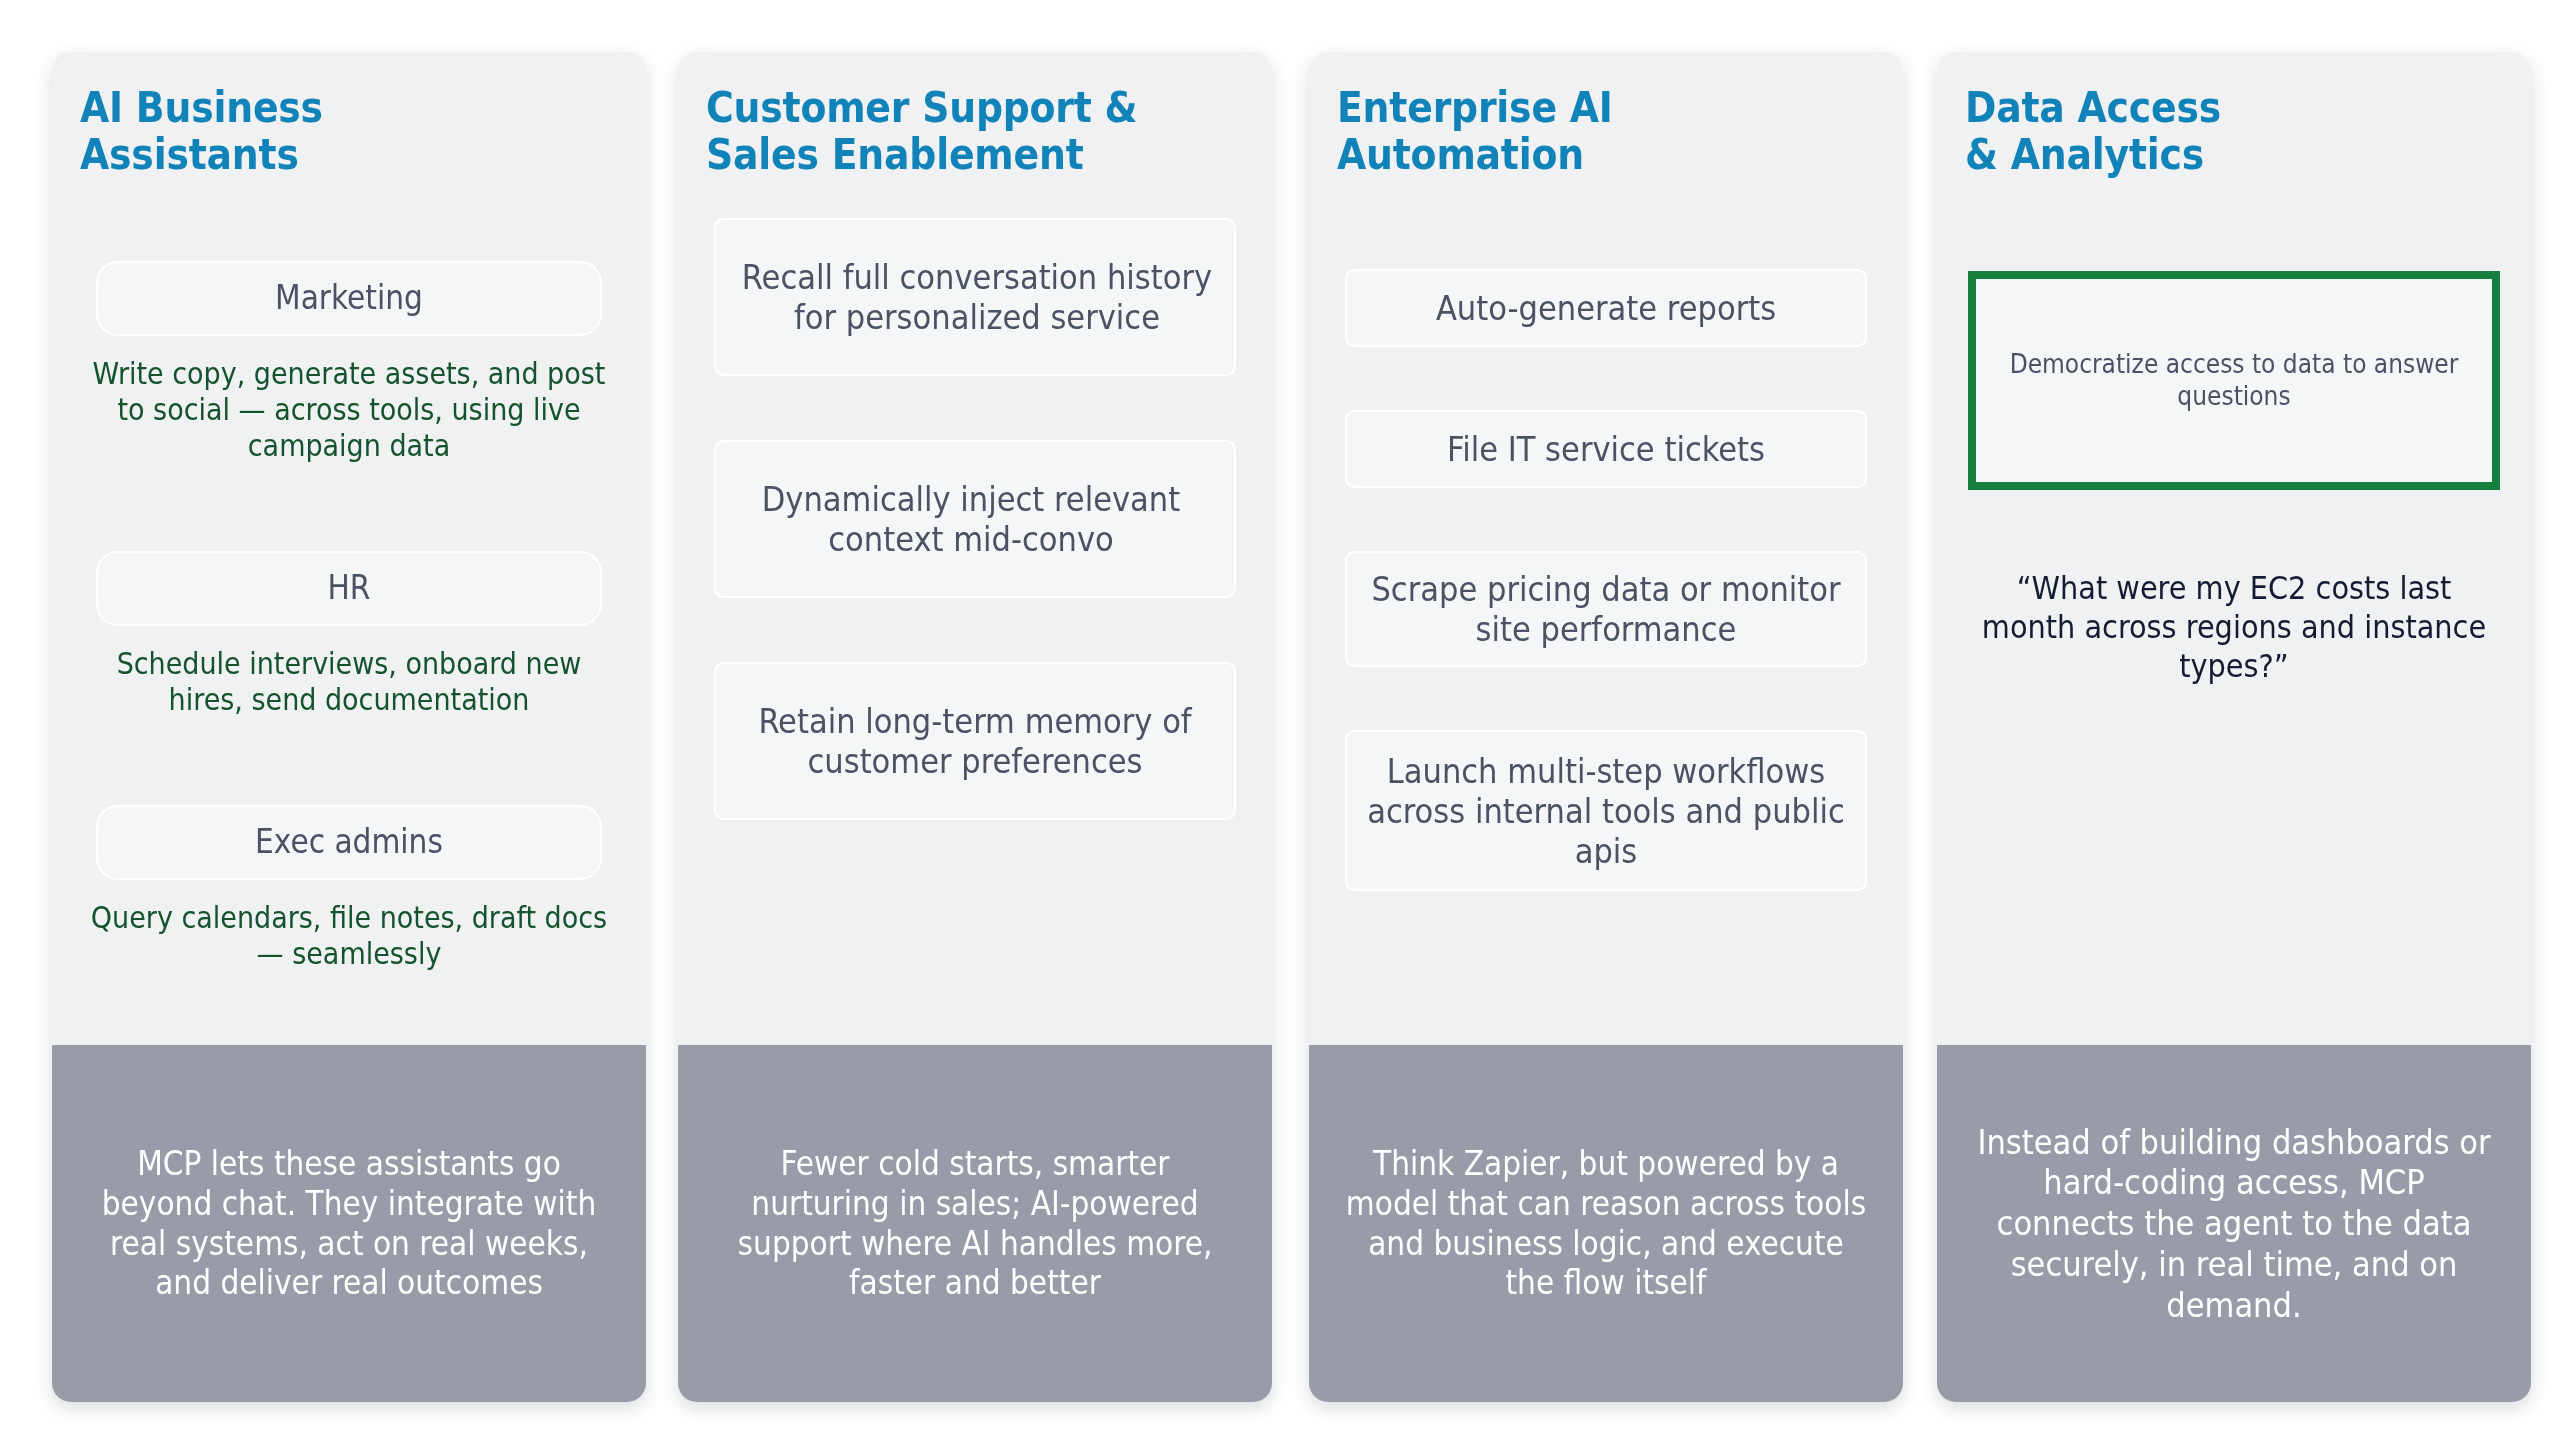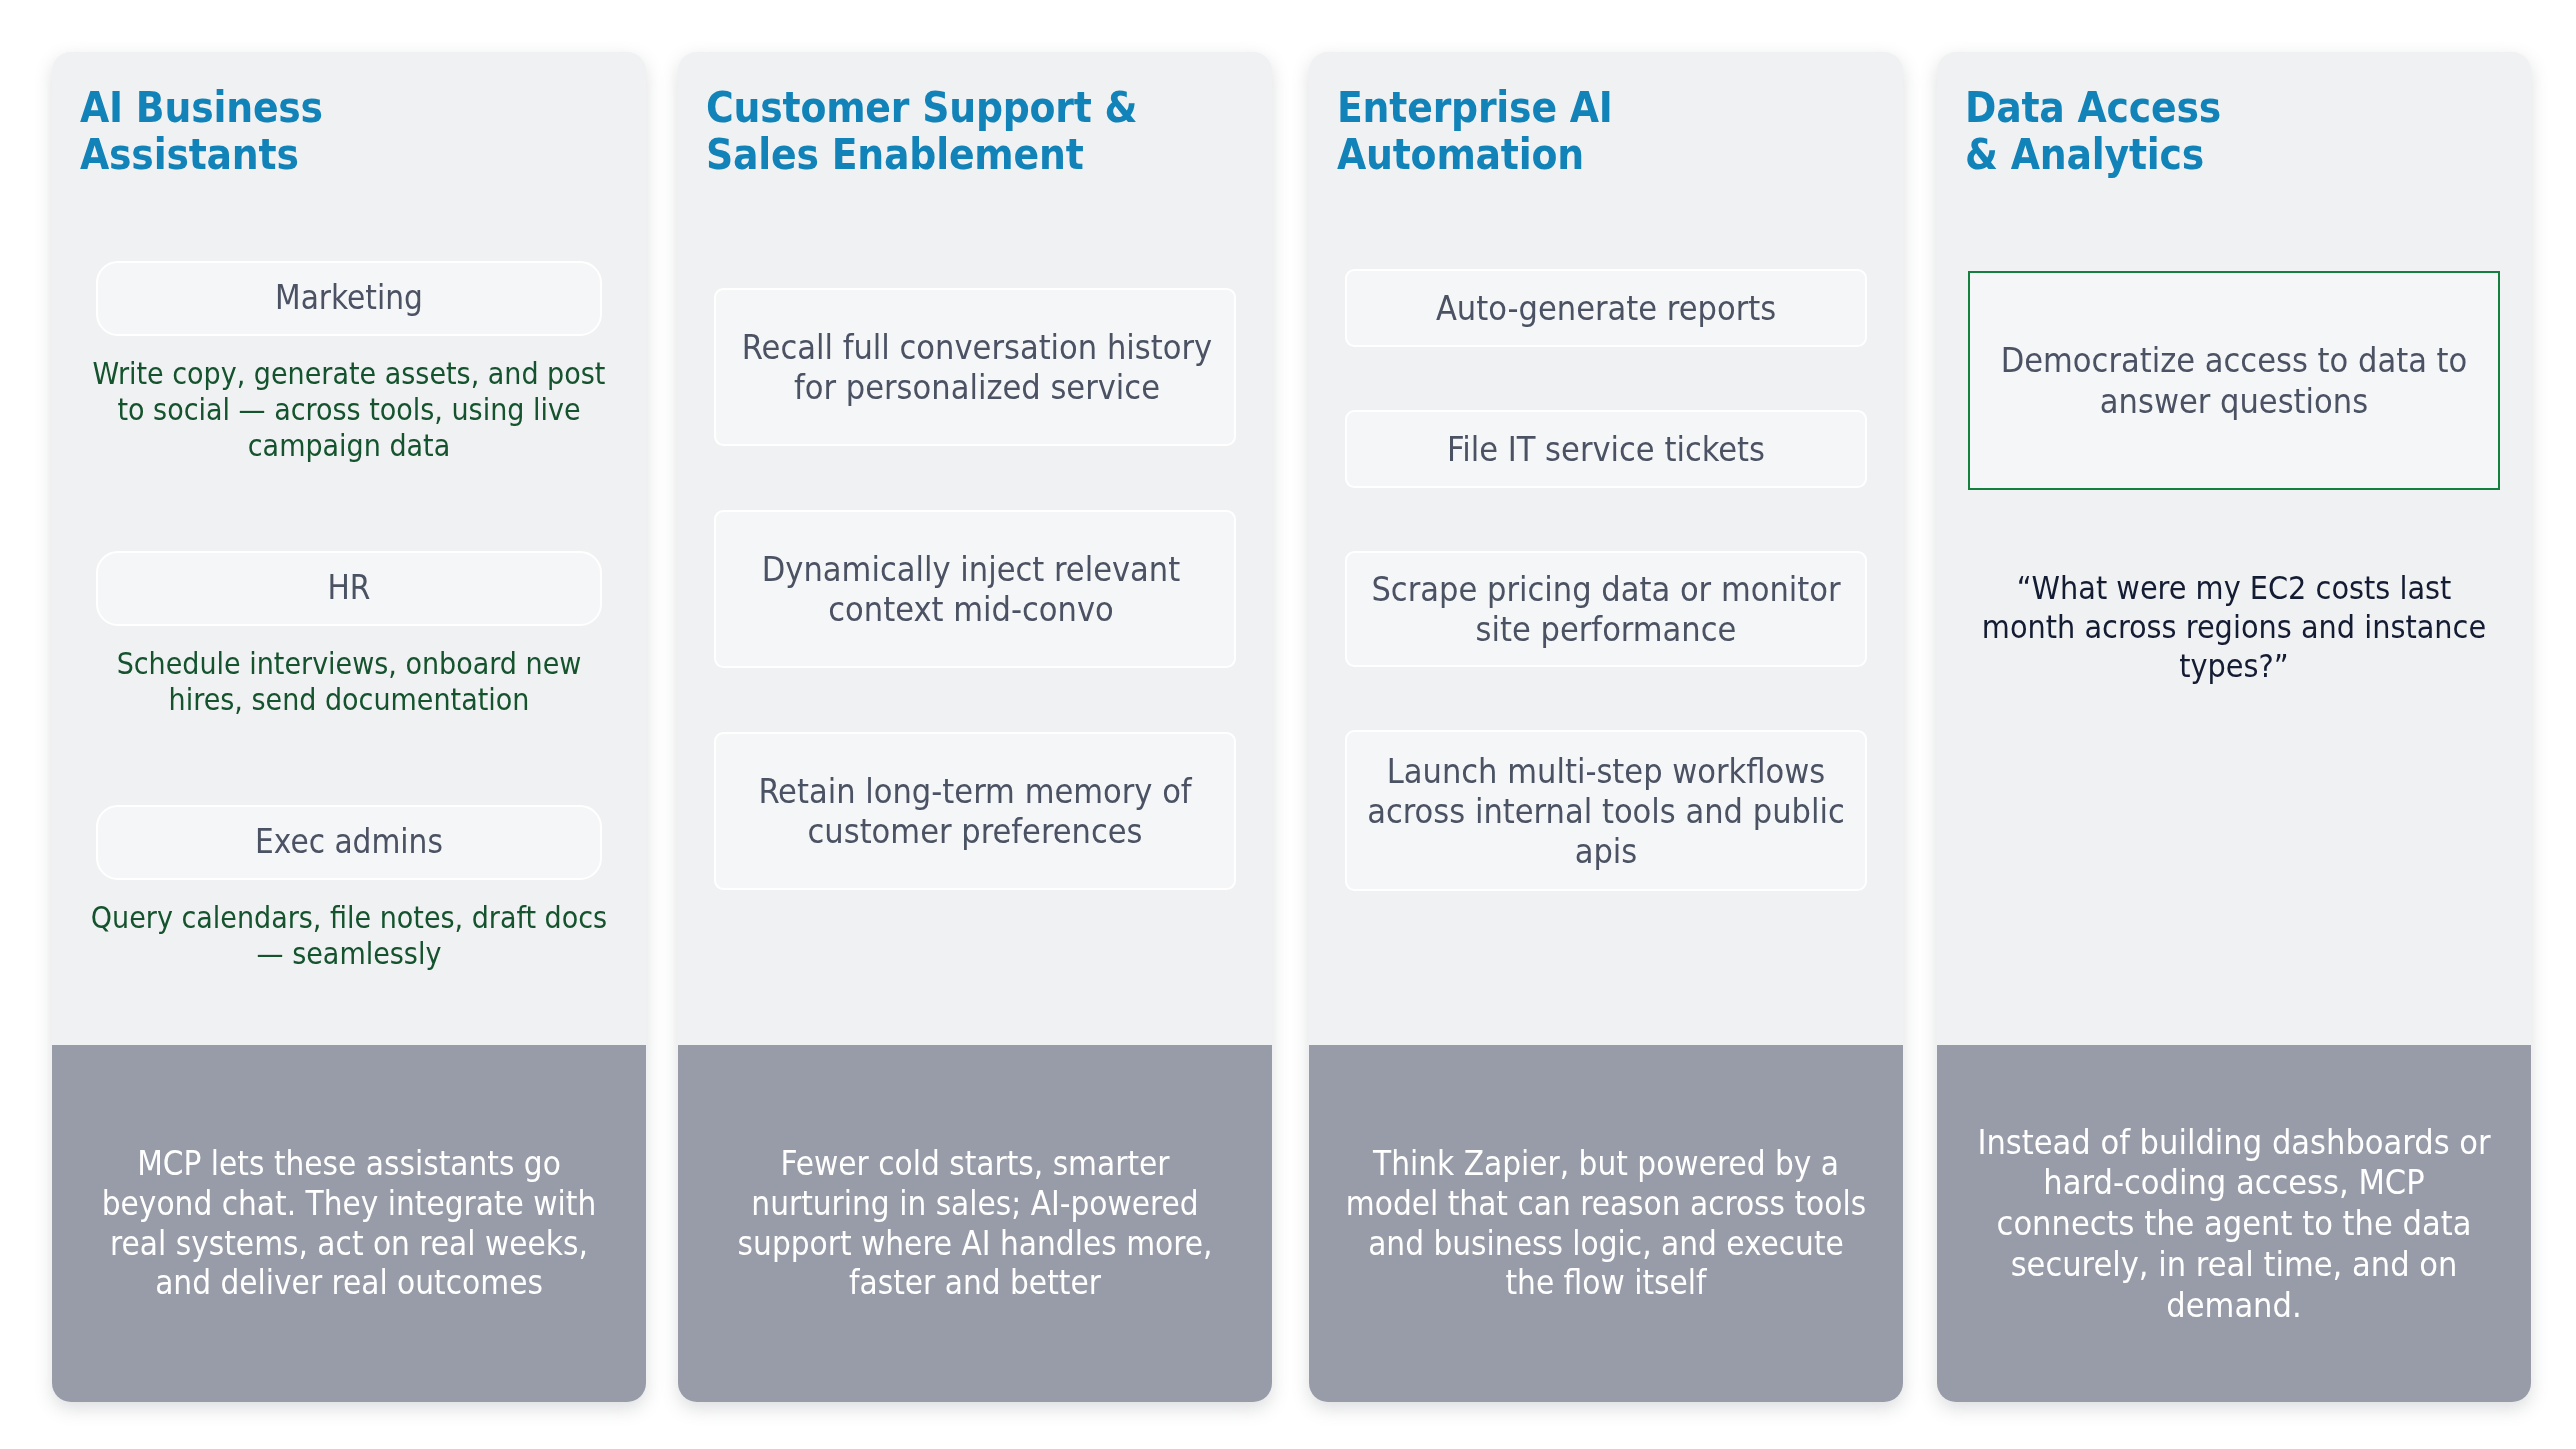--- a/index.html
+++ b/index.html
@@ -114,45 +114,45 @@
   .panel-1 .c1-desc { margin-top: 20px; padding: 0 4px; }
 
   
   .panel-2 .panel-title { padding-top: 32px; }
   .panel-2 .c2-chip {
     min-height: 158px;
     padding: 16px 20px;
     font-size: 34px;
     margin: 0 4px;
   }
-  .panel-2 .c2-chip-1 { margin-top: 110px; padding-left: 24px; }
+  .panel-2 .c2-chip-1 { margin-top: 40px; padding-left: 24px; }
   .panel-2 .c2-chip-2 { margin-top: 64px; padding-left: 12px; }
   .panel-2 .c2-chip-3 { margin-top: 64px; }
 
   
   .panel-3 .panel-title { padding-top: 32px; }
   .panel-3 .c3-chip {
     padding: 16px 19px;
     font-size: 34px;
     margin: 0 4px;
   }
   .panel-3 .c3-chip-1 { margin-top: 91px; min-height: 78px; }
   .panel-3 .c3-chip-2 { margin-top: 63px;  min-height: 78px; }
   .panel-3 .c3-chip-3 { margin-top: 63px;  min-height: 107px; }
   .panel-3 .c3-chip-4 { margin-top: 63px;  min-height: 161px; }
 
   
   .panel-4 .panel-title { padding-top: 32px; }
   .panel-4 .items { padding: 0 21.5px; }
   .panel-4 .c4-box {
     background: #f5f6f7;
-    border: 2px solid #15803d;
+    border: 8px solid #15803d;
     border-radius: 0;
     color: #4b5263;
-    font-size: 34px;
+    font-size: 26px;
     line-height: 1.20;
     text-align: center;
     box-sizing: border-box;
     min-height: 219px;
     display: flex;
     align-items: center;
     justify-content: center;
     padding: 13.4px 23px;
     margin: 93px 9.4px 0 9.4px;
   }

